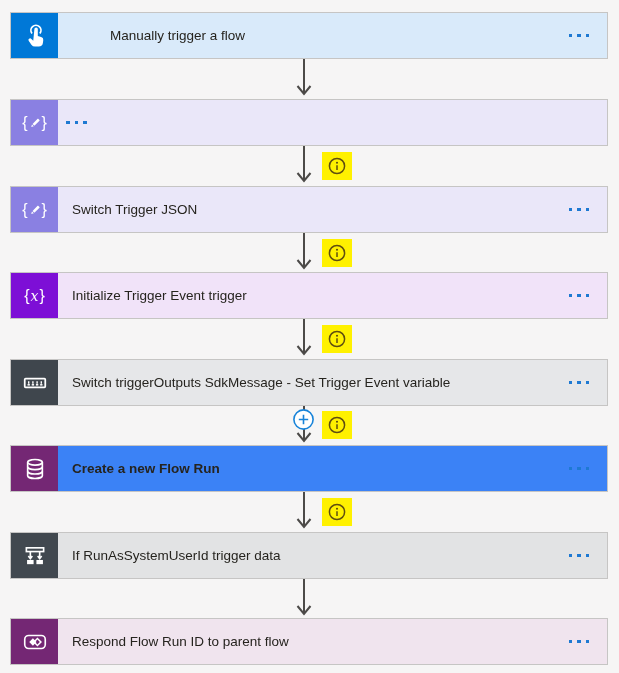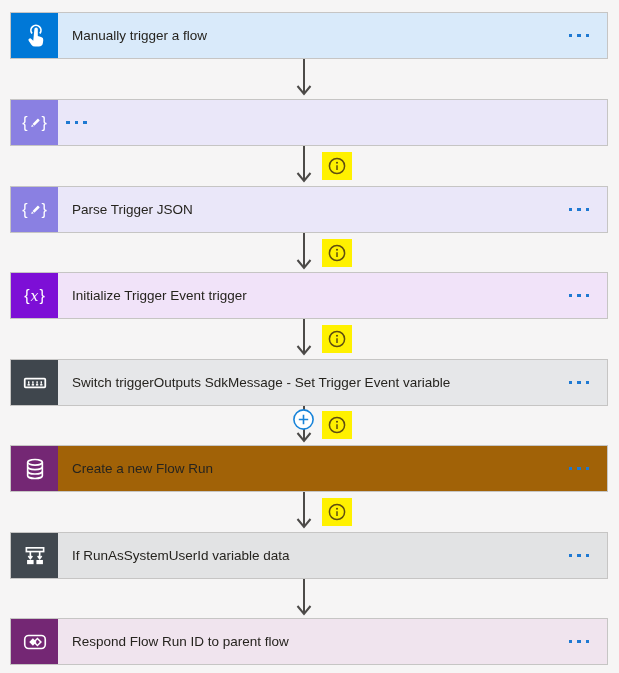--- a/index.html
+++ b/index.html
@@ -22,21 +22,21 @@
   .braces .b{font-size:16px;font-weight:400;}
   .vx{font-family:"DejaVu Serif",serif;font-style:italic;font-size:14px;padding:0 1px;}
   .pencil{margin:0 1px;}
   svg{display:block;}
 </style>
 </head>
 <body>
 
 <div class="canvas" style="background-color: rgb(246, 245, 245);">
 
-  <div class="card" style="top: 12px; background-color: rgb(217, 234, 250);">
+  <div class="card" style="top: 12px; background-color: rgb(217, 234, 250); gap: 38px;">
     <div class="tile" style="background-color: rgb(0, 120, 215);">
       <svg width="28" height="28" viewBox="0 0 24 24">
         <path d="M9.4 9.8 A4.3 4.3 0 1 1 16.2 9.8" fill="none" stroke="#fff" stroke-width="1.5"></path>
         <path fill="#fff" d="M11.5 6.1 a1.45 1.45 0 0 1 2.9 0 l0 6 2.8 0.7 a2.5 2.5 0 0 1 1.9 2.7 l-0.3 2.3 a3.6 3.6 0 0 1 -3.6 3.2 l-3.2 0 a3.8 3.8 0 0 1 -3.1 -1.6 l-2.2 -3.1 a1.4 1.4 0 0 1 2.2 -1.8 l1.6 1.5 z"></path>
       </svg>
     </div>
     <div class="label">Manually trigger a flow</div>
     <div class="more">
       <span class="dot"></span>
         <span class="dot"></span>
@@ -91,21 +91,21 @@
           <span class="b">{</span>
           <svg class="pencil" width="12" height="12" viewBox="0 0 12 12">
             <g transform="rotate(45 6 6)">
               <rect x="4.9" y="0.8" width="2.6" height="7.6" rx="0.4" fill="#fff"></rect>
               <path d="M4.9 9.2 L6.2 11.6 L7.5 9.2 Z" fill="#fff"></path>
             </g>
           </svg>
           <span class="b">}</span>
         </span>
     </div>
-    <div class="label">Parse Trigger JSON</div>
+    <div class="label">Switch Trigger JSON</div>
     <div class="more">
       <span class="dot"></span>
         <span class="dot"></span>
         <span class="dot"></span>
     </div>
   </div>
 
   <div class="connector" style="top:233px">
     <svg class="arrow" width="18" height="40" viewBox="0 0 18 40">
       <path class="al" d="M9 0 V34"></path>
@@ -189,21 +189,21 @@
     </div>
     <div class="info" style="top:5px">
       <svg width="20" height="20" viewBox="0 0 20 20">
         <circle cx="10" cy="10" r="7.6" fill="none" stroke="currentColor" stroke-width="1.5"></circle>
         <circle cx="10" cy="6.7" r="1.05" fill="currentColor"></circle>
         <path d="M10 9.2 V14" stroke="currentColor" stroke-width="1.5"></path>
       </svg>
     </div>
   </div>
 
-  <div class="card" style="top: 445px; background-color: #a16207;">
+  <div class="card" style="top: 445px; background-color: #3b82f6; font-weight: bold;">
     <div class="tile" style="background-color: rgb(116, 39, 116);">
       <svg width="28" height="28" viewBox="0 0 24 24">
         <g fill="none" stroke="#fff" stroke-width="1.4">
           <ellipse cx="12" cy="6.3" rx="6.3" ry="2.4"></ellipse>
           <path d="M5.7 6.3 v11.4 a6.3 2.4 0 0 0 12.6 0 v-11.4"></path>
           <path d="M5.7 10.1 a6.3 2.4 0 0 0 12.6 0"></path>
           <path d="M5.7 13.9 a6.3 2.4 0 0 0 12.6 0"></path>
         </g>
       </svg>
     </div>
@@ -235,21 +235,21 @@
         <g stroke="#fff" stroke-width="1.4" fill="none">
           <rect x="4.6" y="5" width="14.8" height="3.2"></rect>
           <path d="M8 8.2 v5.4 M16 8.2 v5.4"></path>
           <path d="M6.3 12 L8 14.2 L9.7 12"></path>
           <path d="M14.3 12 L16 14.2 L17.7 12"></path>
         </g>
         <rect x="5.2" y="15.4" width="5.6" height="3.6" fill="#fff"></rect>
         <rect x="13.2" y="15.4" width="5.6" height="3.6" fill="#fff"></rect>
       </svg>
     </div>
-    <div class="label">If RunAsSystemUserId variable data</div>
+    <div class="label">If RunAsSystemUserId trigger data</div>
     <div class="more">
       <span class="dot"></span>
         <span class="dot"></span>
         <span class="dot"></span>
     </div>
   </div>
 
   <div class="connector" style="top:579px">
     <svg class="arrow" width="18" height="40" viewBox="0 0 18 40">
       <path class="al" d="M9 0 V34"></path>

